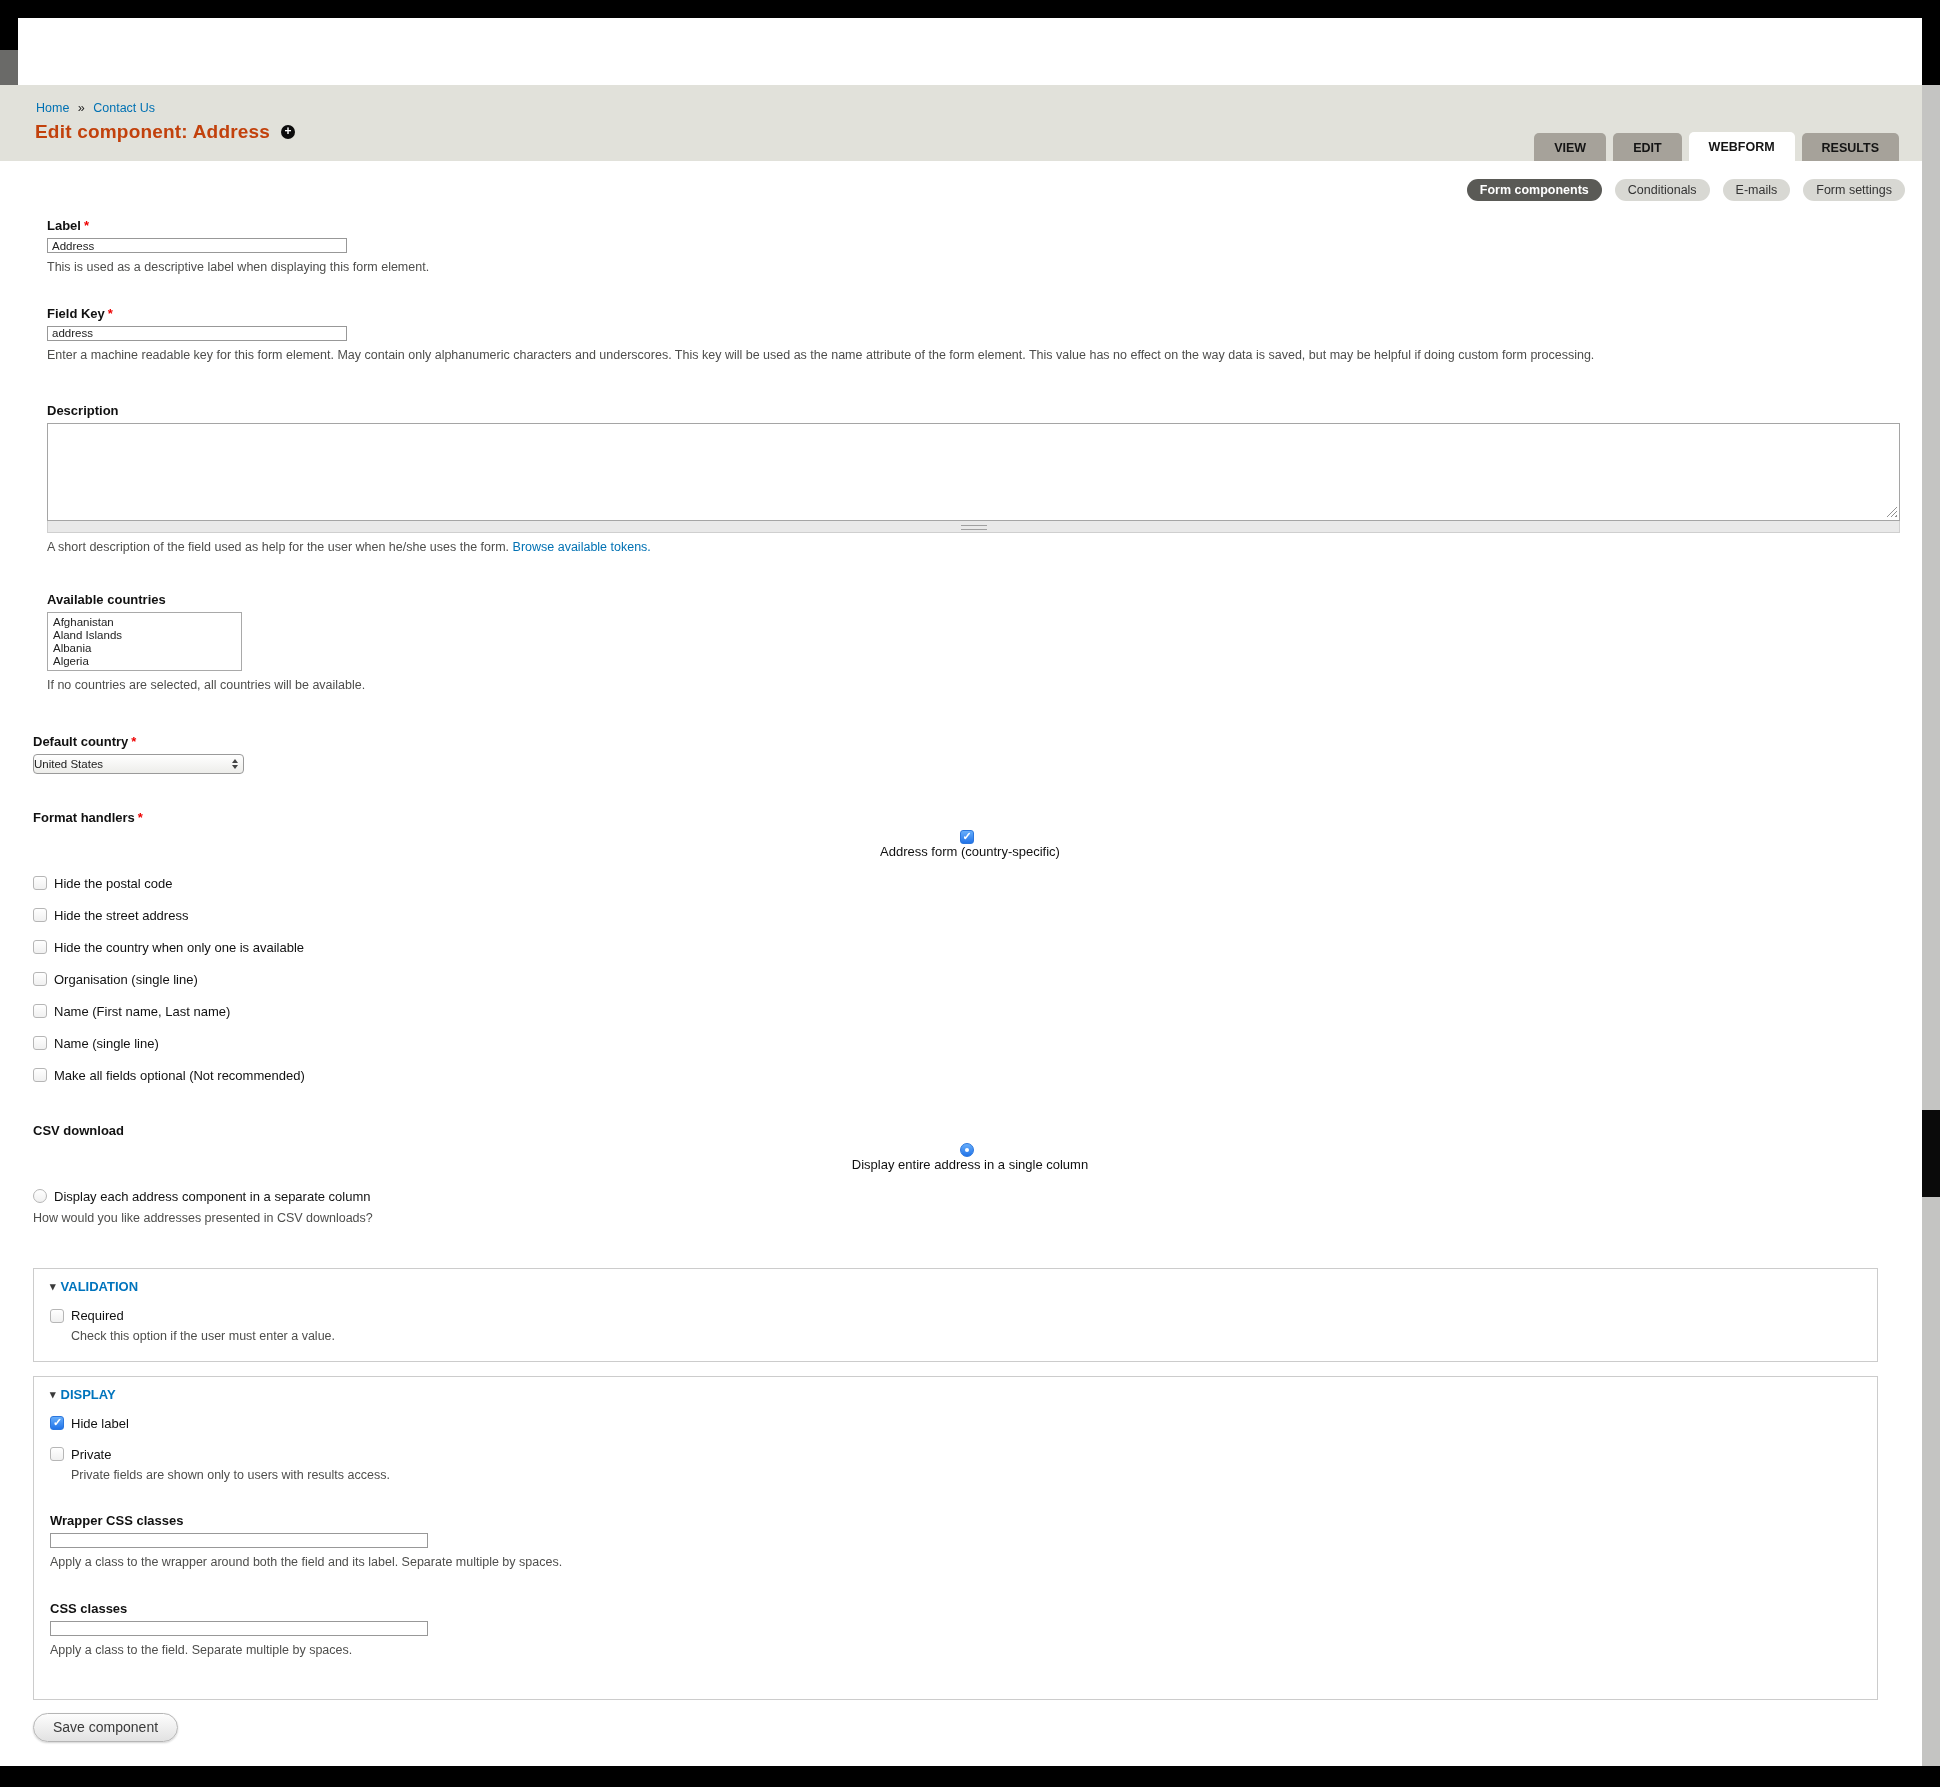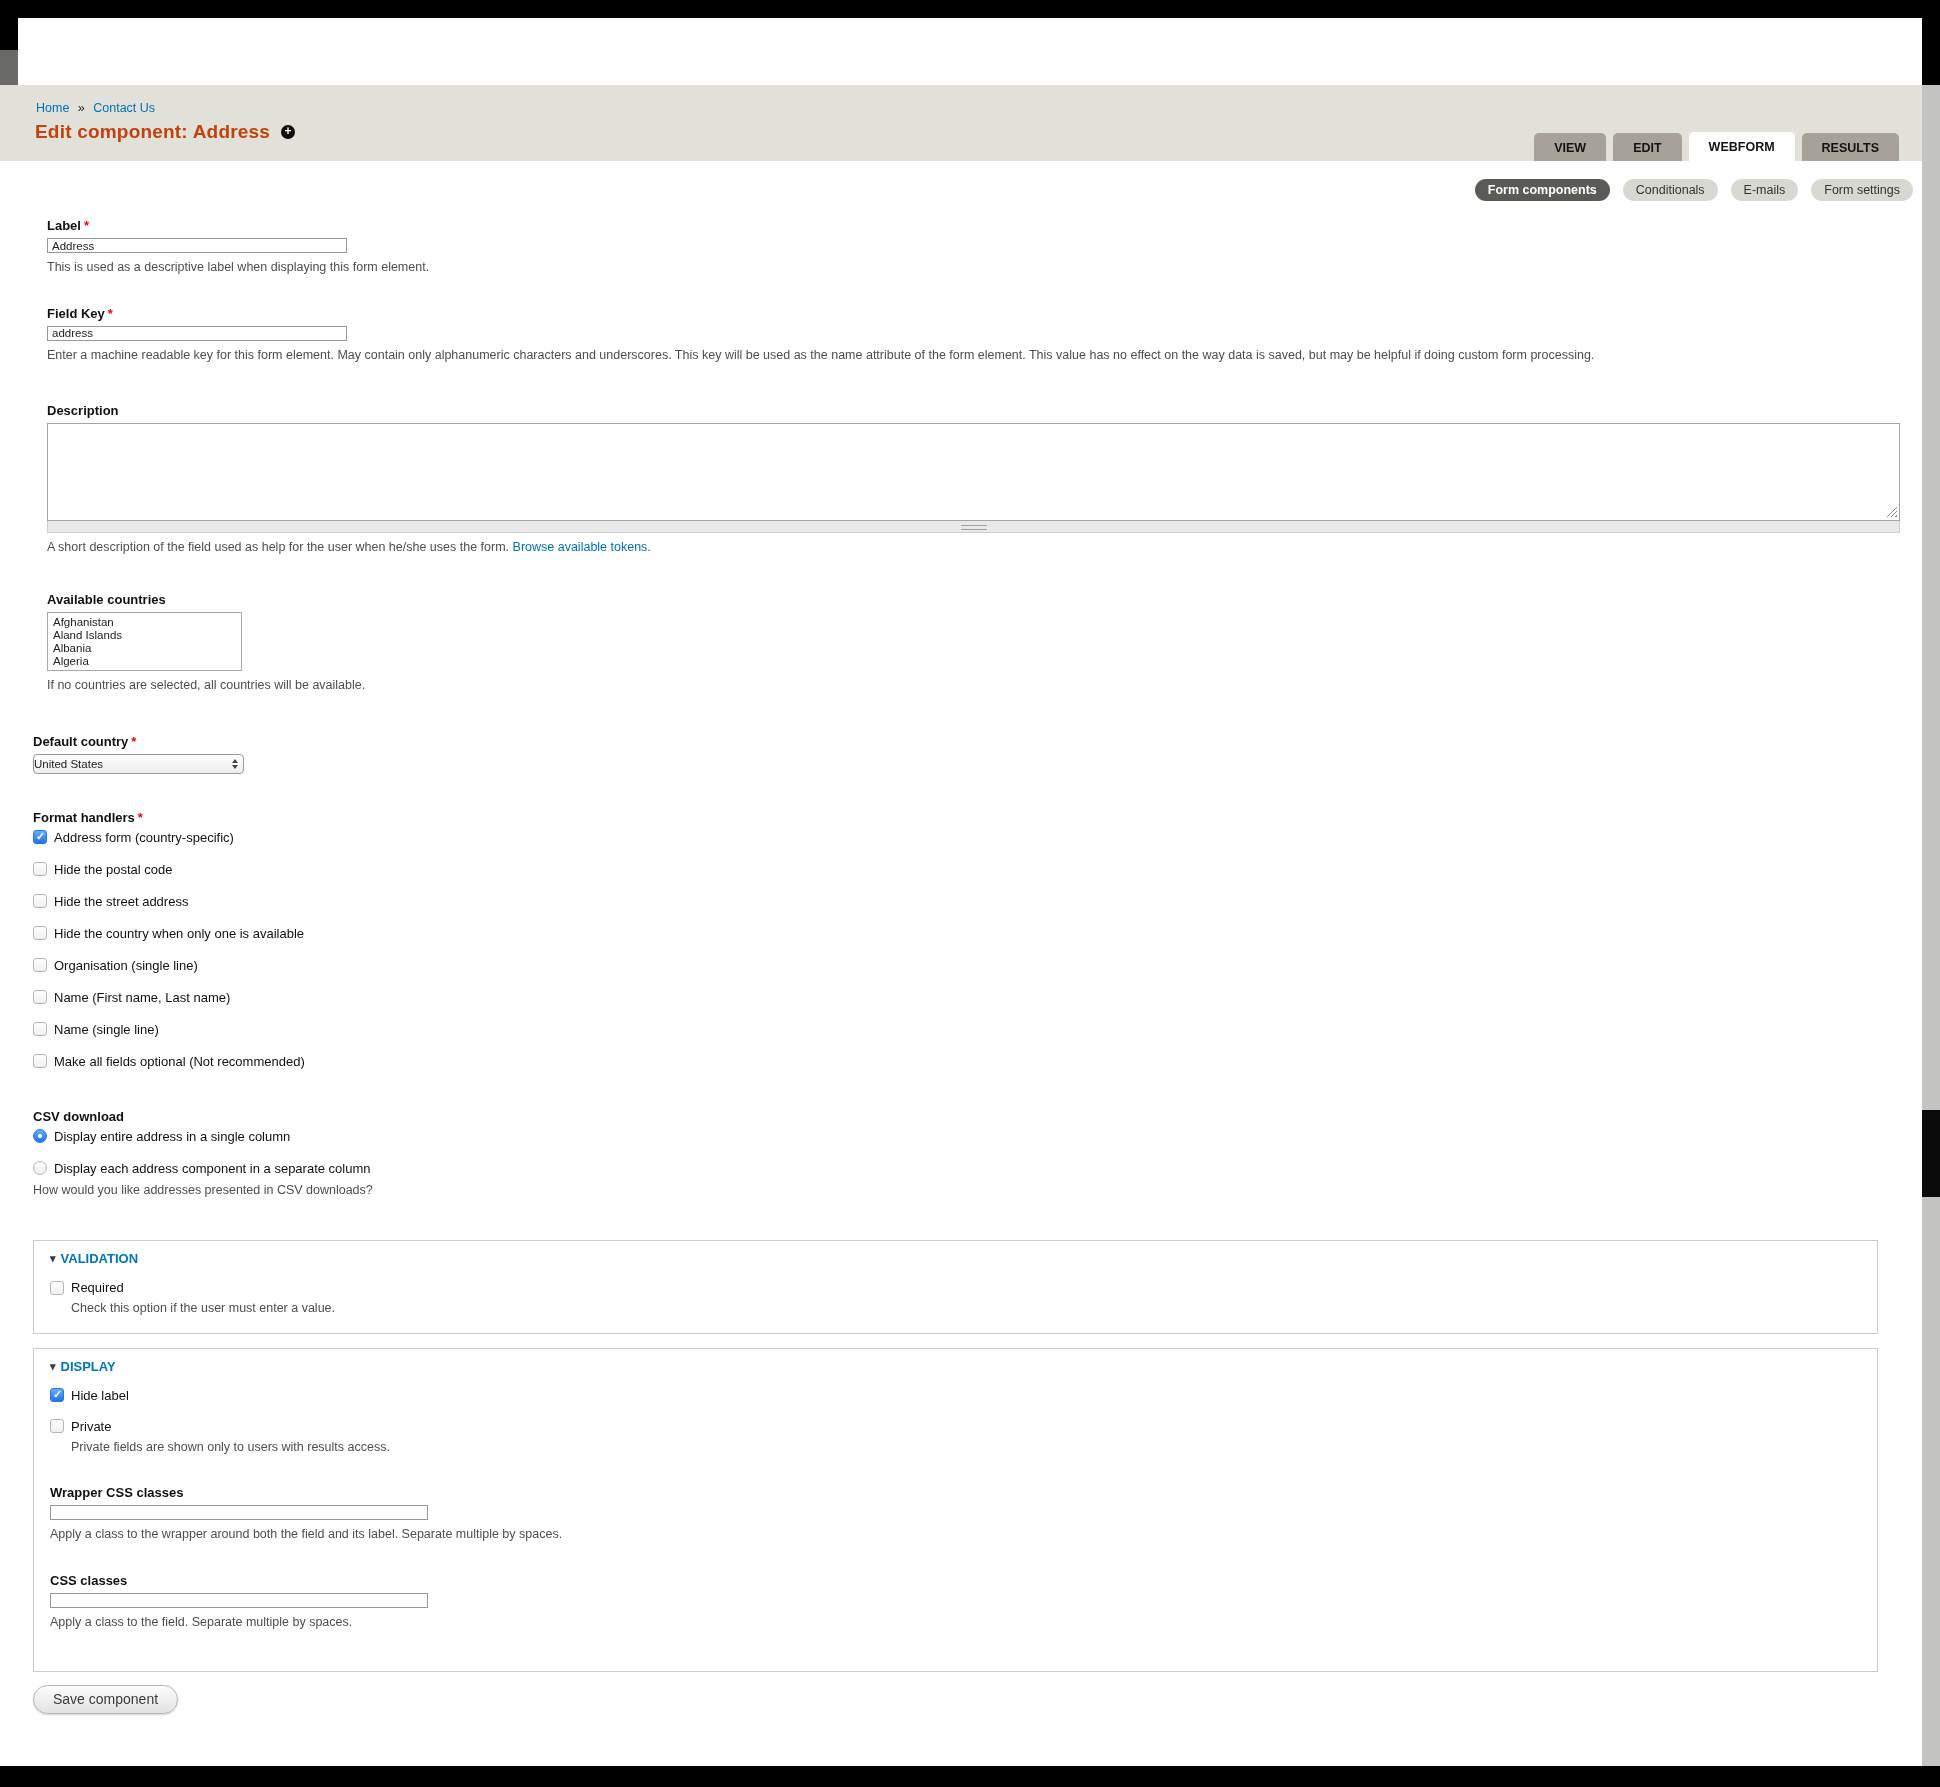--- a/index.html
+++ b/index.html
@@ -27,21 +27,21 @@
   .shortcut-icon { width:14px; height:14px; border-radius:50%; background:#0c0c0c; color:#fff;
                    font-size:12px; font-weight:bold; line-height:13px; text-align:center; cursor:pointer; }
 
   
   .tabs { position:absolute; right:23px; bottom:0; display:flex; align-items:flex-end; gap:7px; }
   .tab { height:28px; line-height:30px; padding:0 20px; background:#a6a29a; border-radius:5px 5px 0 0;
          font-size:12.5px; font-weight:bold; color:#141414; cursor:pointer; white-space:nowrap; }
   .tab.active { background:#fff; height:34px; line-height:31px; margin-bottom:-5px; }
 
   
-  .pills { position:absolute; left:16px; top:179px; width:1897px; display:flex; justify-content:flex-end; gap:13px; }
+  .pills { position:absolute; left:8px; top:179px; width:1897px; display:flex; justify-content:flex-end; gap:13px; }
   .pill { height:22px; line-height:22px; padding:0 13px; border-radius:12px; background:#d8d8d3;
           color:#333; font-size:12.5px; cursor:pointer; white-space:nowrap; }
   .pill.active { background:#5a5a56; color:#fff; font-weight:bold; }
 
   
   .content { position:absolute; left:33px; top:161px; width:1867px; padding-top:57px; box-sizing:border-box; }
   .indent { margin-left:14px; }
   .form-label { font-size:13px; font-weight:bold; color:#111; margin-bottom:5px; }
   .req { color:#e00; margin-left:3px; font-weight:bold; }
   .help { font-size:12.5px; color:#4e4e4c; margin-top:7px; line-height:1.25; }
@@ -74,21 +74,21 @@
   .stepper { position:absolute; right:1px; top:1px; bottom:1px; width:15px; display:flex; flex-direction:column;
              align-items:center; justify-content:center; gap:2px; }
   .tri-up   { width:0; height:0; border-left:3.5px solid transparent; border-right:3.5px solid transparent;
               border-bottom:4.5px solid #444; }
   .tri-down { width:0; height:0; border-left:3.5px solid transparent; border-right:3.5px solid transparent;
               border-top:4.5px solid #444; }
 
   .sec-format { margin-top:36px; }
   .sec-csv { margin-top:40px; }
   .checkrow { display:flex; align-items:center; margin-top:17px; }
-  .checkrow.first { margin-top:2px; }
+  .checkrow.first { margin-top:2px;flex-direction:column; }
   .checkbox { width:14px; height:14px; border-radius:3px; border:1px solid #b6b6b6;
               background:linear-gradient(#fff,#f0f0f0); box-sizing:border-box; flex:none; position:relative; cursor:pointer; }
   .checkbox.checked { border-color:#2b76dd; background:linear-gradient(#67aefb,#2173e8); }
   .checkbox.checked::after { content:"\2713"; position:absolute; left:2px; top:-1px; color:#fff;
                              font-size:11px; font-weight:bold; }
   .radio { width:14px; height:14px; border-radius:50%; border:1px solid #b6b6b6;
            background:linear-gradient(#fff,#f0f0f0); box-sizing:border-box; flex:none; position:relative; cursor:pointer; }
   .radio.selected { border-color:#2b76dd; background:linear-gradient(#67aefb,#2173e8); }
   .radio.selected::after { content:""; position:absolute; left:4px; top:4px; width:4px; height:4px;
                            border-radius:50%; background:#fff; }

